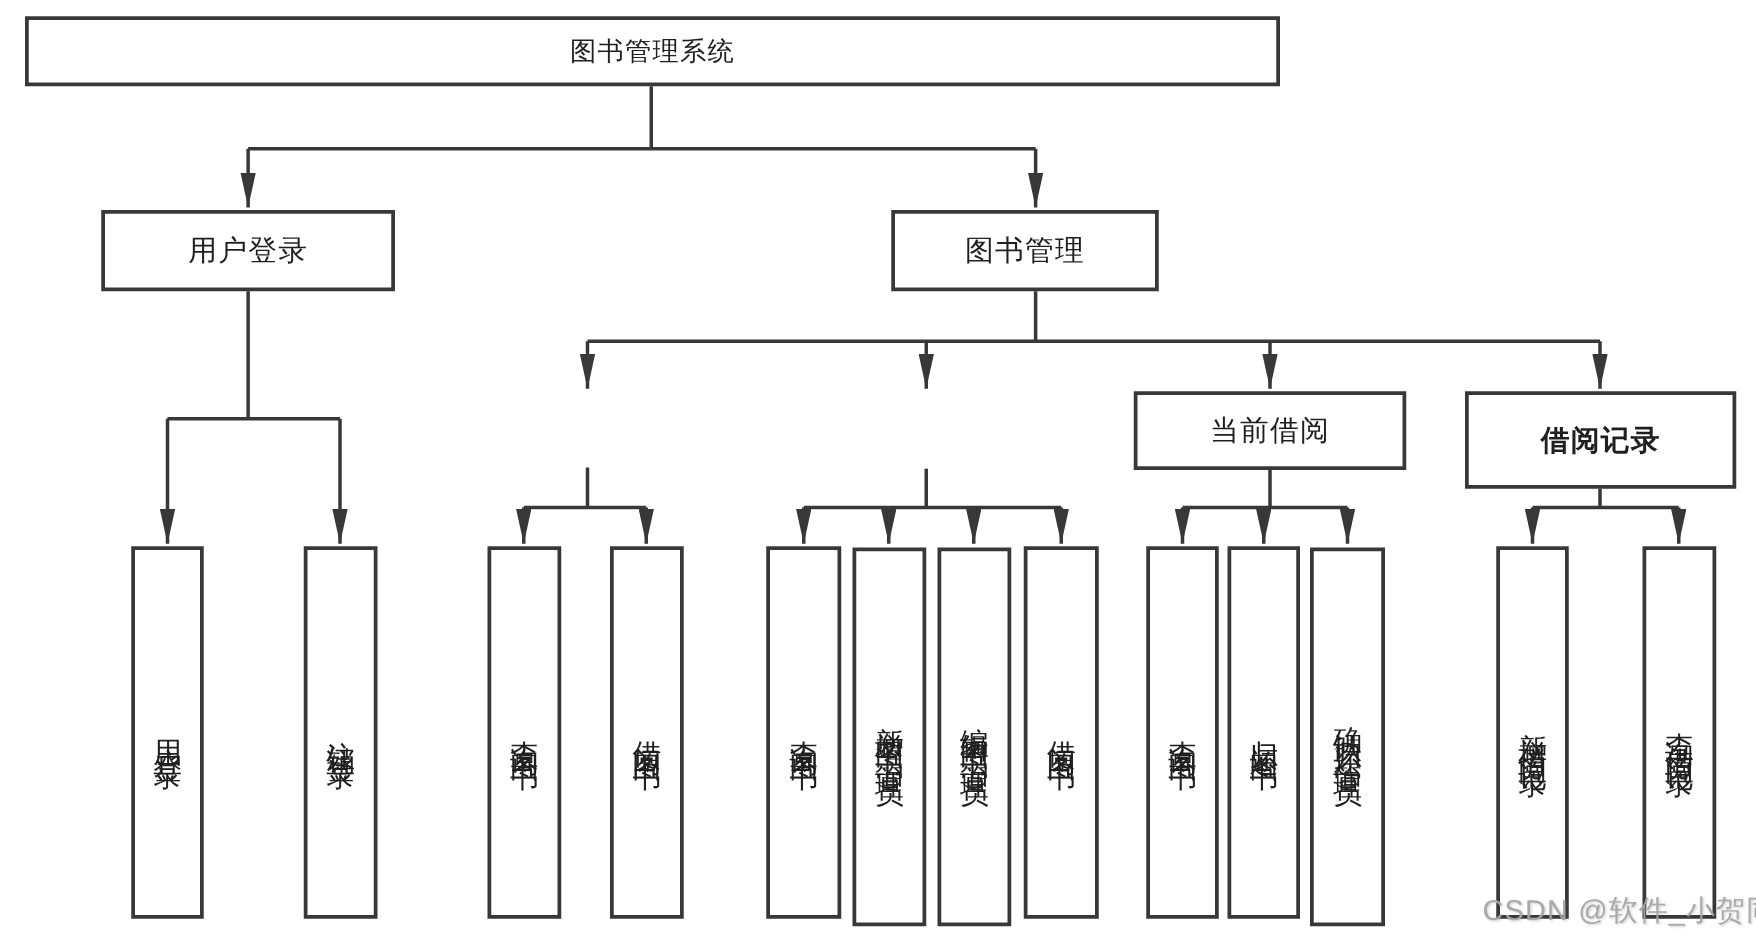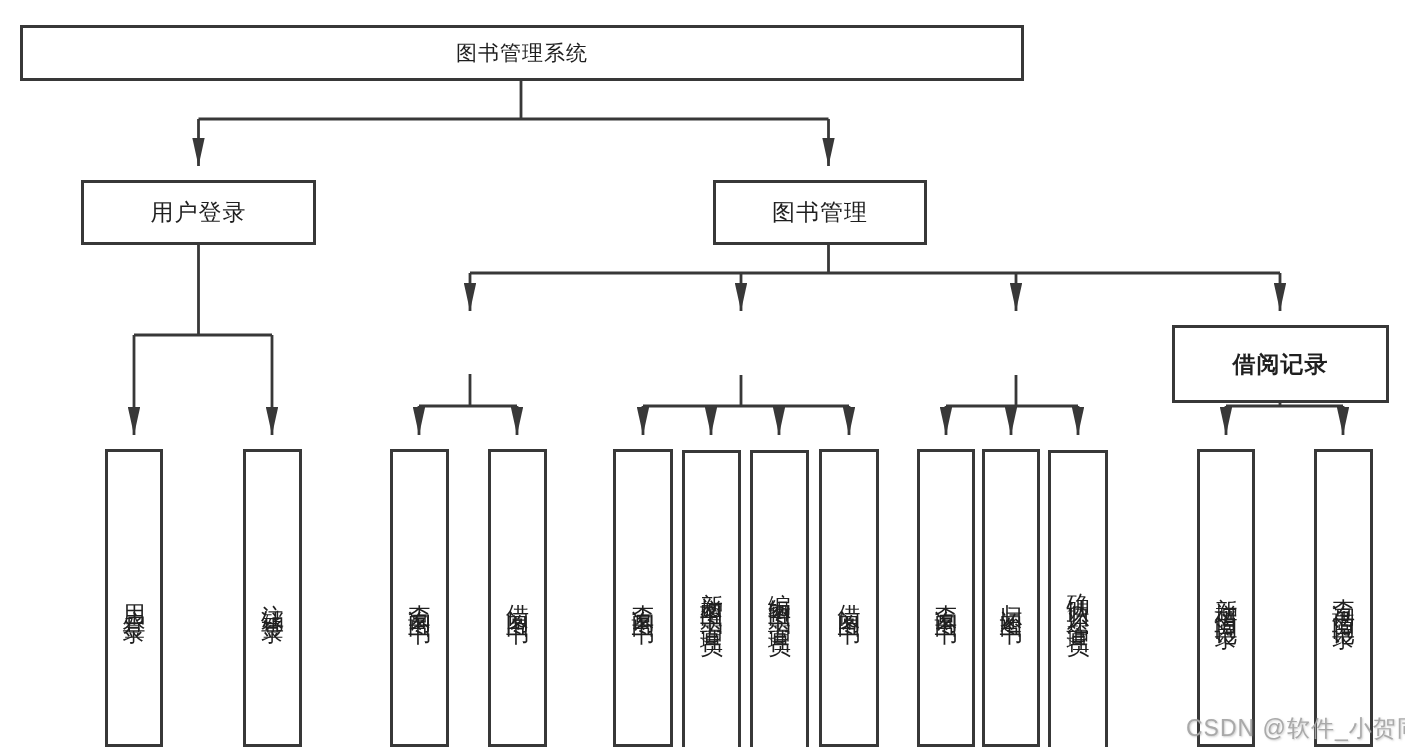--- a/index.html
+++ b/index.html
@@ -20,21 +20,20 @@
   .box {
     position: absolute;
     box-sizing: border-box;
     border: 3px solid #383838;
     background: #ffffff;
     display: flex;
     align-items: center;
     justify-content: center;
     color: #1f1f1f;
     text-align: right;
-    margin-top: 12px;
   }
   .hbox { font-size: 23px; letter-spacing: 1px; }
   .rootbox { font-size: 21px; letter-spacing: 1px; }
   .vbox {
     writing-mode: vertical-rl;
     text-orientation: mixed;
     font-size: 23px;
     letter-spacing: 6px;
     line-height: 1;
     padding: 6px 0;
@@ -97,20 +96,21 @@
       <line x1="1226" y1="406" x2="1226" y2="435" marker-end="url(#arrow)"></line>
       <line x1="1343" y1="406" x2="1343" y2="435" marker-end="url(#arrow)"></line>
     </g>
   </svg>
 
   <div class="box rootbox" style="left:20px; top:13px; width:1004px; height:56px;">图书管理系统</div>
 
   <div class="box hbox" style="left:81px; top:168px; width:235px; height:65px;">用户登录</div>
   <div class="box hbox" style="left:713px; top:168px; width:214px; height:65px;">图书管理</div>
 
+  <div class="box hbox" style="left:907px; top:313px; width:218px; height:63px;">当前借阅</div>
   <div class="box hbox" style="left:1172px; top:313px; width:217px; height:78px;font-weight:bold;">借阅记录</div>
 
   <div class="box vbox" style="left:105px; top:437px; width:58px; height:298px;">用户登录</div>
   <div class="box vbox" style="left:243px; top:437px; width:59px; height:298px;">注销登录</div>
 
   <div class="box vbox" style="left:390px; top:437px; width:59px; height:298px;">查询图书</div>
   <div class="box vbox" style="left:488px; top:437px; width:59px; height:298px;">借阅图书</div>
 
   <div class="box vbox" style="left:613px; top:437px; width:60px; height:298px;">查询图书</div>
   <div class="box vbox" style="left:682px; top:438px; width:59px; height:303px;">新增图书（管理员）</div>

